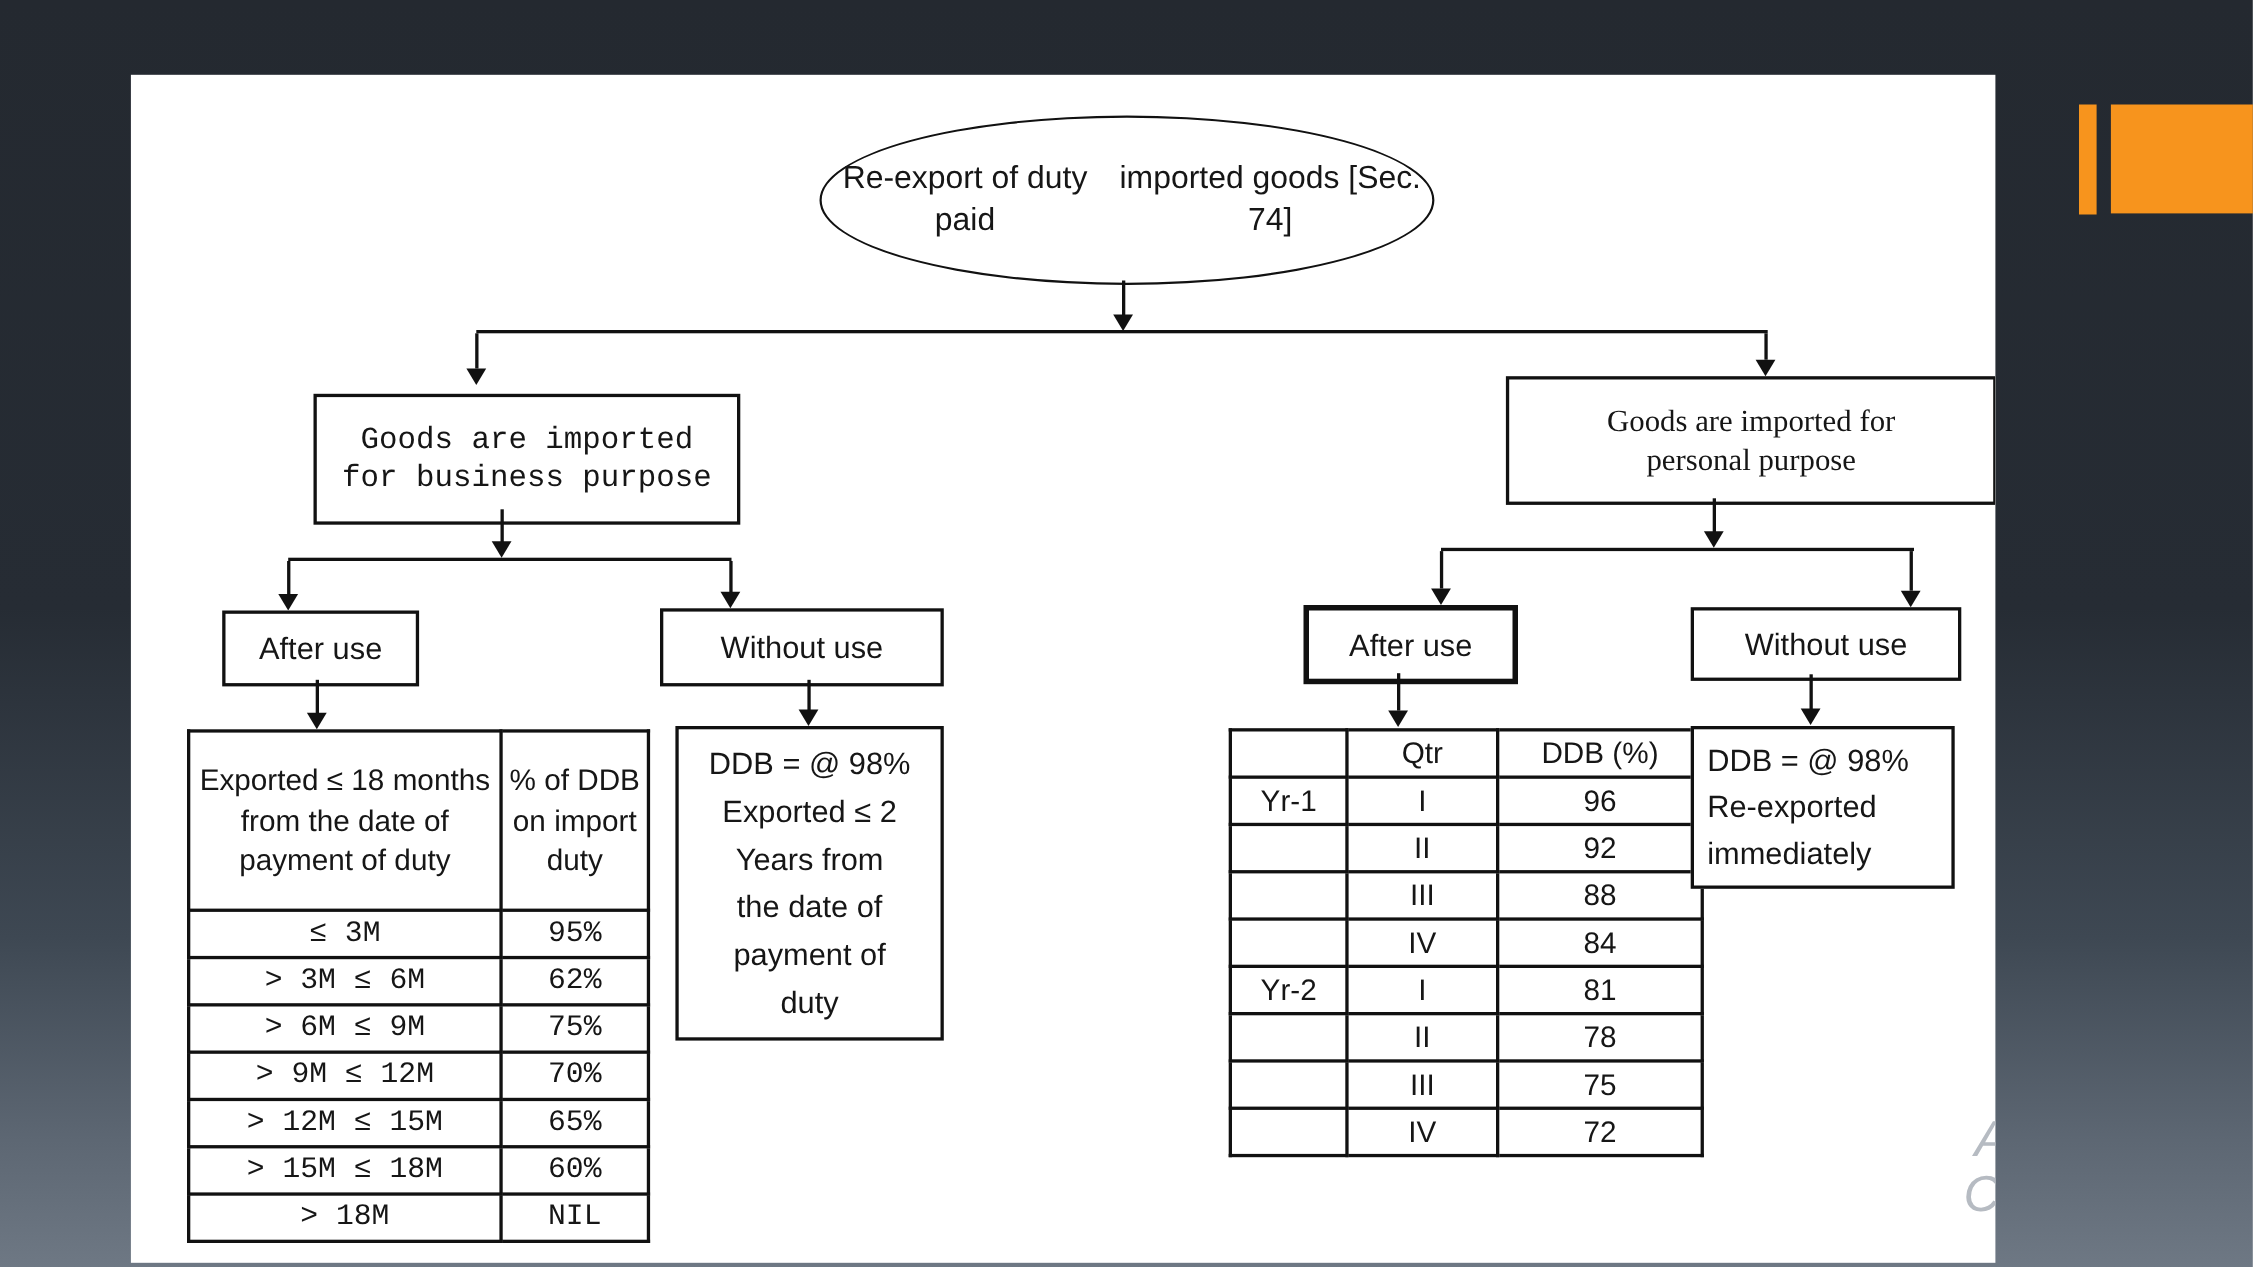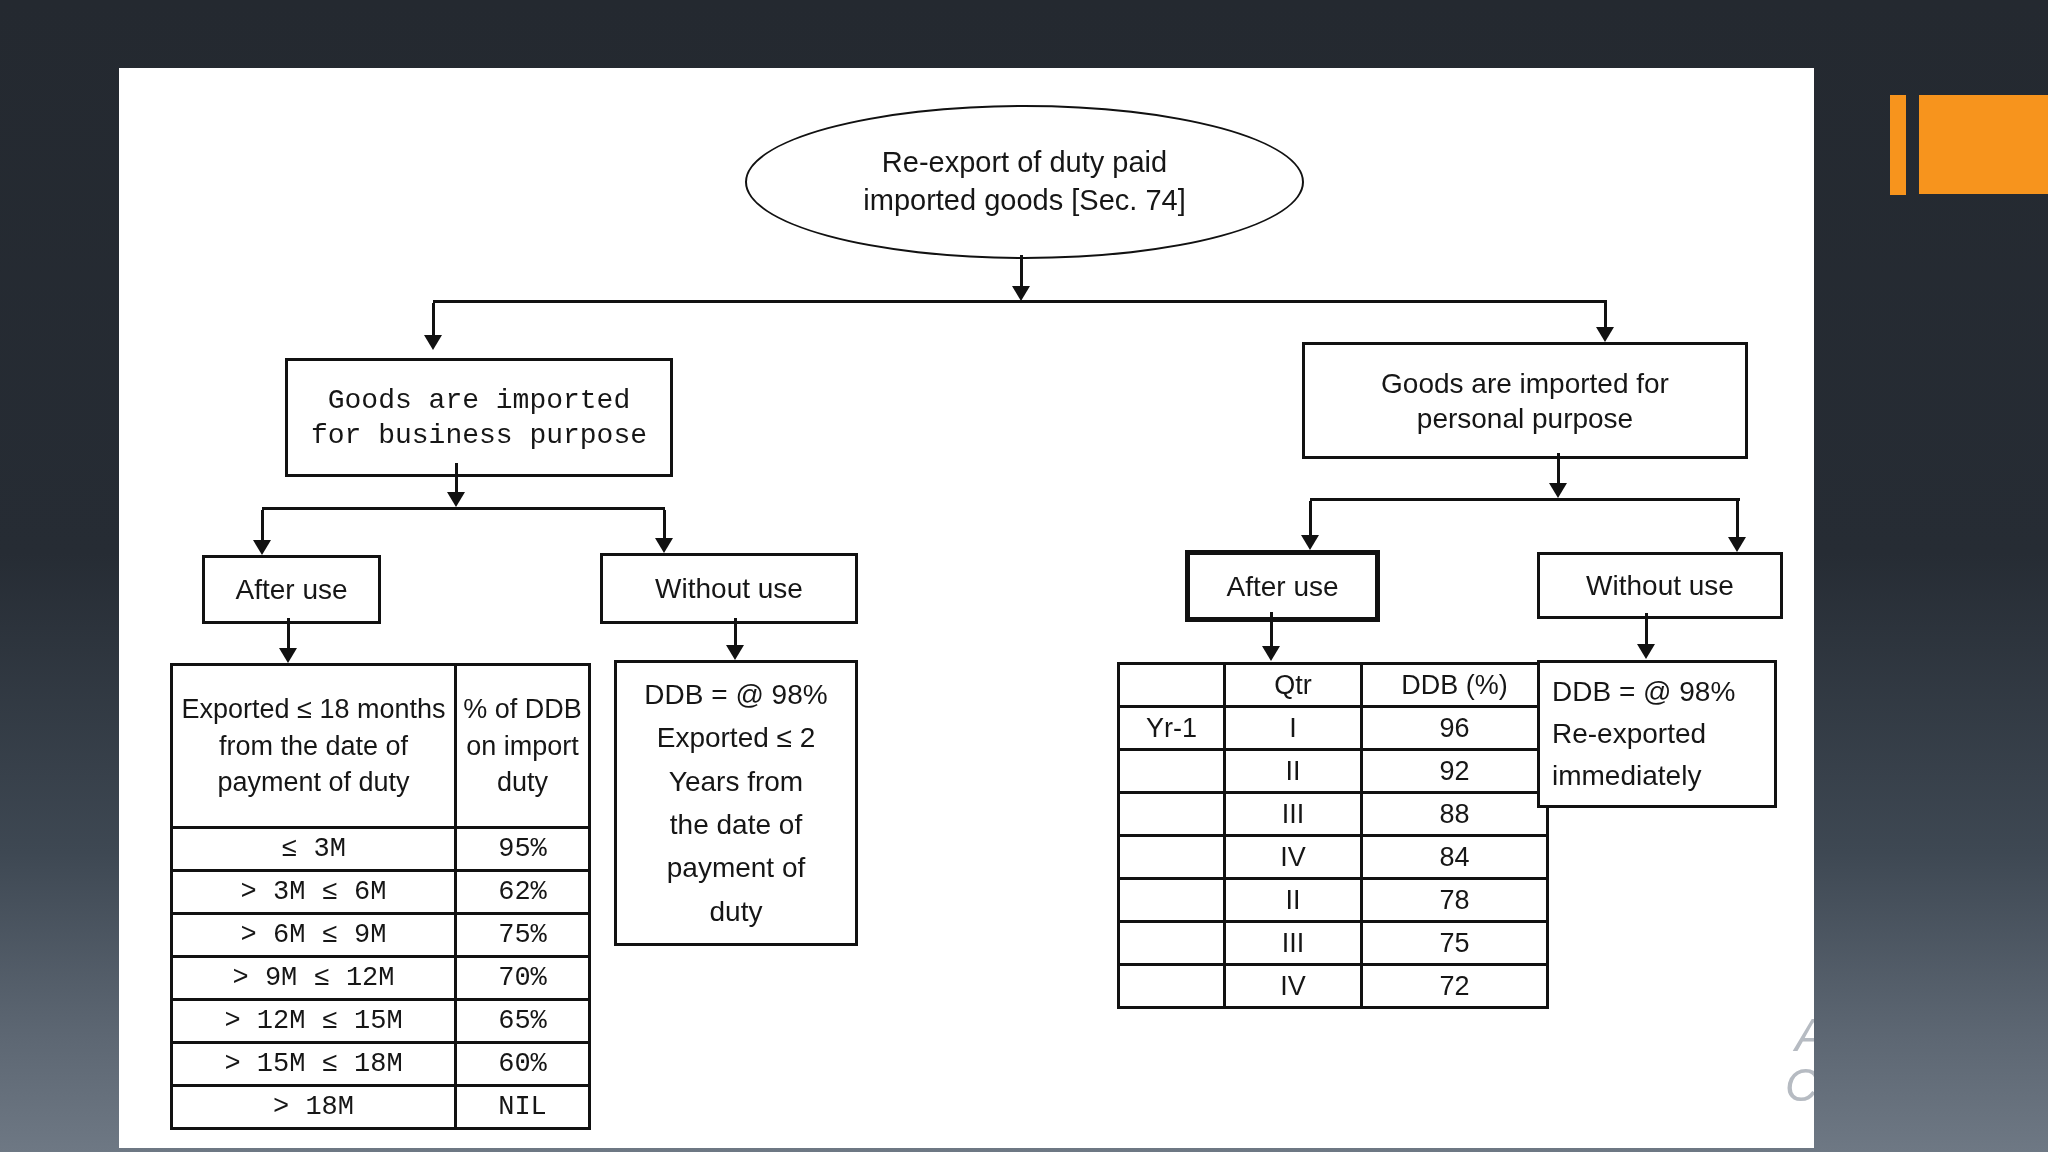--- a/index.html
+++ b/index.html
@@ -22,21 +22,21 @@
   
   .node{
     position:absolute;border:3px solid #111;background:#fff;
     display:flex;flex-direction:column;align-items:center;justify-content:center;
     text-align:center;font-size:28px;line-height:1.25;
   }
   .node-bold{border-width:5px;}
   .ellipse{
     position:absolute;left:626px;top:37px;width:555px;height:150px;
     border:2.5px solid #111;border-radius:50%;
-    display:flex;flex-direction:column;align-items:center;justify-content:center;
+    display:flex;flex-direction:row;align-items:center;justify-content:center;
     text-align:center;font-size:29px;line-height:1.3;
   }
   
   .vline,.hline{position:absolute;background:#111;}
   .vline{width:3px;}
   .hline{height:3px;}
   .arrow-down{
     position:absolute;width:0;height:0;
     border-left:9px solid transparent;border-right:9px solid transparent;
     border-top:15px solid #111;
@@ -148,21 +148,21 @@
 
     <div class="node ddb-left">
       <div>DDB = @ 98%</div>
       <div>Exported ≤ 2</div>
       <div>Years from</div>
       <div>the date of</div>
       <div>payment of</div>
       <div>duty</div>
     </div>
 
-    <div class="node" style="left:1183px;top:274px;width:440px;height:111px;">
+    <div class="node" style="left:1250px;top:274px;width:440px;height:111px;font-family:Liberation Serif, serif;">
       <div>Goods are imported for</div>
       <div>personal purpose</div>
     </div>
 
     <div class="vline" style="left:1438px;top:385px;height:31px;"></div>
     <div class="arrow-down" style="left:1430px;top:415px;"></div>
     <div class="hline" style="left:1191px;top:430px;width:430px;"></div>
     <div class="vline" style="left:1190px;top:433px;height:34px;"></div>
     <div class="arrow-down" style="left:1182px;top:467px;"></div>
     <div class="vline" style="left:1617px;top:433px;height:36px;"></div>
@@ -201,20 +201,25 @@
         <td class="c0"></td>
         <td class="c1">III</td>
         <td class="c2">88</td>
       </tr>
       <tr>
         <td class="c0"></td>
         <td class="c1">IV</td>
         <td class="c2">84</td>
       </tr>
       <tr>
+        <td class="c0">Yr-2</td>
+        <td class="c1">I</td>
+        <td class="c2">81</td>
+      </tr>
+      <tr>
         <td class="c0"></td>
         <td class="c1">II</td>
         <td class="c2">78</td>
       </tr>
       <tr>
         <td class="c0"></td>
         <td class="c1">III</td>
         <td class="c2">75</td>
       </tr>
       <tr>

